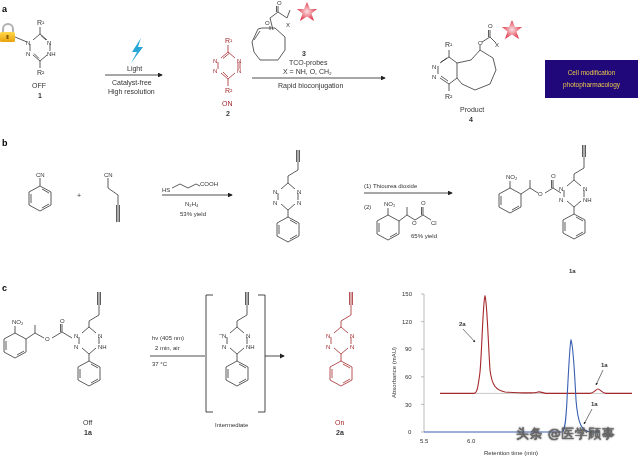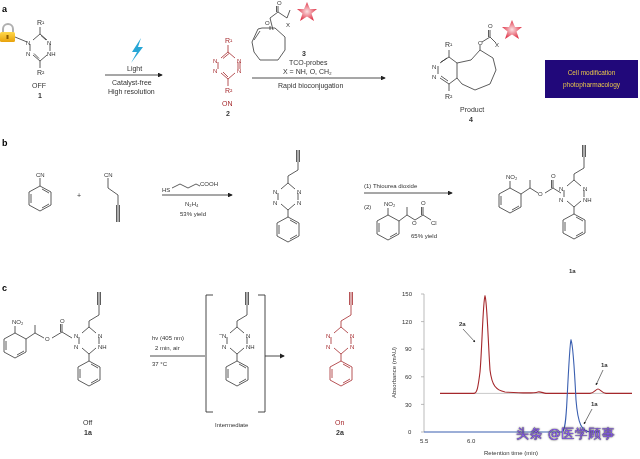--- a/index.html
+++ b/index.html
@@ -4,21 +4,21 @@
 <style>
   html,body{margin:0;padding:0;background:#fff;}
   body{width:640px;height:459px;position:relative;overflow:hidden;font-family:"Liberation Sans",sans-serif;color:#222;}
   svg{position:absolute;left:0;top:0;}
   .t{font-family:"Liberation Sans",sans-serif;font-size:7px;fill:#333;}
   .ts{font-family:"Liberation Sans",sans-serif;font-size:6px;fill:#333;}
   .lbl{font-family:"Liberation Sans",sans-serif;font-size:9px;font-weight:bold;fill:#000;}
   .b{font-weight:bold;}
   .red{fill:#a5282c;}
   .bx{position:absolute;left:545px;top:60px;width:93px;height:38px;background:#21087a;color:#e8c64a;font-size:6.5px;display:flex;flex-direction:column;justify-content:center;align-items:center;line-height:12px;font-family:"Liberation Sans",sans-serif;}
-  .wm{position:absolute;left:516px;top:425px;font-size:13px;color:#8b5cf6;text-shadow:0 0 2px #333,0 0 1px #000;font-family:"DejaVu Sans",sans-serif;letter-spacing:0.5px;}
+  .wm{position:absolute;left:516px;top:425px;font-size:13px;color:#737373;text-shadow:0 0 2px #333,0 0 1px #000;font-family:"DejaVu Sans",sans-serif;letter-spacing:0.5px;}
 </style>
 </head>
 <body>
 
 <svg width="640" height="459" viewBox="0 0 640 459">
   <defs>
     <radialGradient id="starg" cx="50%" cy="50%" r="50%">
       <stop offset="0%" stop-color="#fbe0e2"></stop>
       <stop offset="100%" stop-color="#e0364a"></stop>
     </radialGradient>

